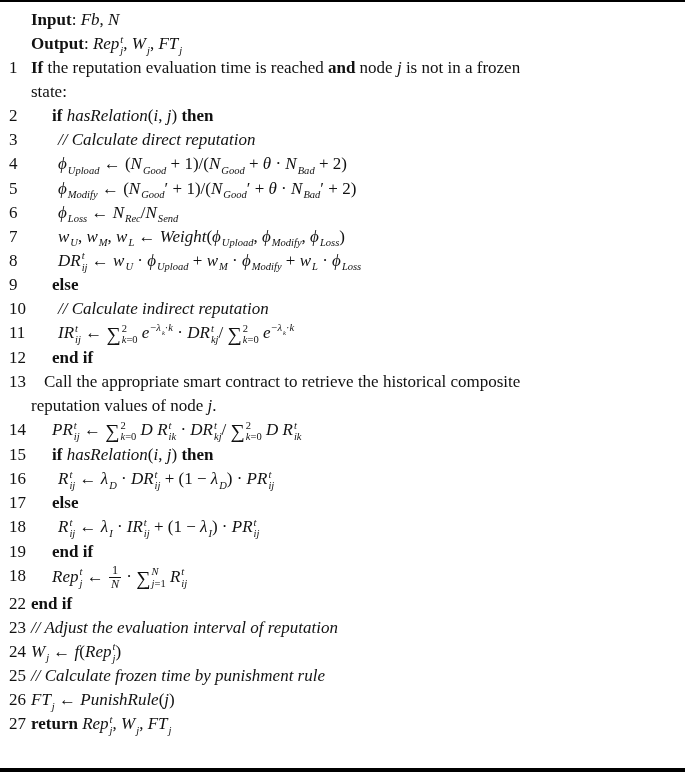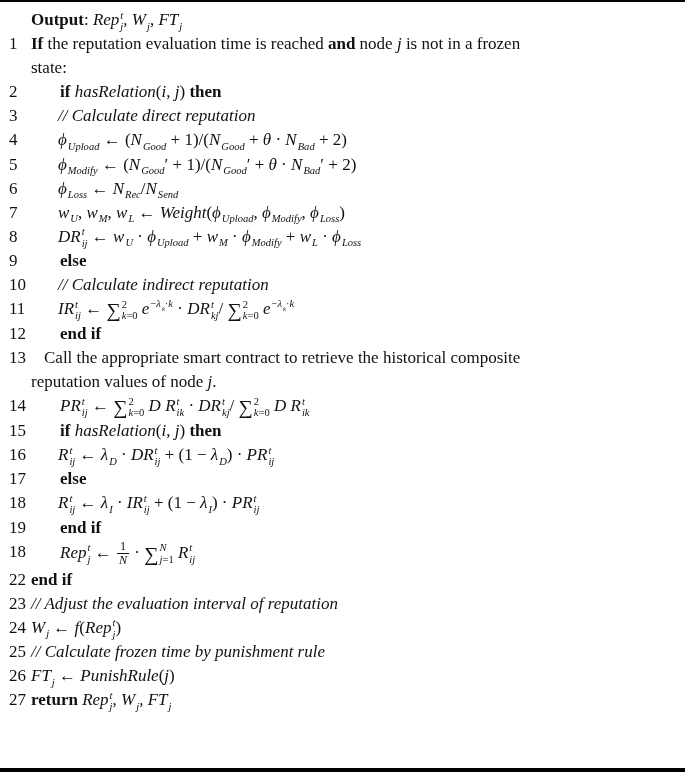--- a/index.html
+++ b/index.html
@@ -31,21 +31,21 @@
   .num{
     flex:0 0 22px;
     padding-left:9px;
     text-align:left;
   }
   .content{
     flex:1;
     padding-right:24px;
   }
   .ind0{margin-left:0;}
-  .ind1{margin-left:29px;}
+  .ind1{margin-left:21px;}
   .ind2{margin-left:27px;}
   .hang{text-indent:13px;}
   .hang br + *, .hang{ }
   .tok-txt{font-style:normal;}
   .tok-b{font-weight:bold;}
   .tok-i{font-style:italic;}
   .tok-v{white-space:nowrap;}
   
   .ss{
     display:inline-flex;
@@ -85,20 +85,24 @@
     margin:0 1px;
   }
   .frac .fden{border-top:1px solid var(--ink);padding:0 2px;}
   .frac .fnum{padding:0 2px;}
 </style>
 </head>
 <body>
 
 <div class="frame">
 
+<div class="row">
+      <div class="num"></div>
+      <div class="content ind0"><span class="tok-b">Input</span><span class="tok-txt">: </span><span class="tok-i">Fb</span><span class="tok-txt">, </span><span class="tok-i">N</span></div>
+    </div>
     <div class="row">
       <div class="num"></div>
       <div class="content ind0"><span class="tok-b">Output</span><span class="tok-txt">: </span><span class="tok-v"><span class="tok-i">Rep</span><span class="ss">
             <span class="up"><span class="tok-i">t</span></span>
             <span class="dn"><span class="tok-i">j</span></span>
           </span></span><span class="tok-txt">, </span><span class="tok-v"><span class="tok-i">W</span><span class="ss">
             <span class="up"></span>
             <span class="dn"><span class="tok-i">j</span></span>
           </span></span><span class="tok-txt">, </span><span class="tok-v"><span class="tok-i">FT</span><span class="ss">
             <span class="up"></span>

